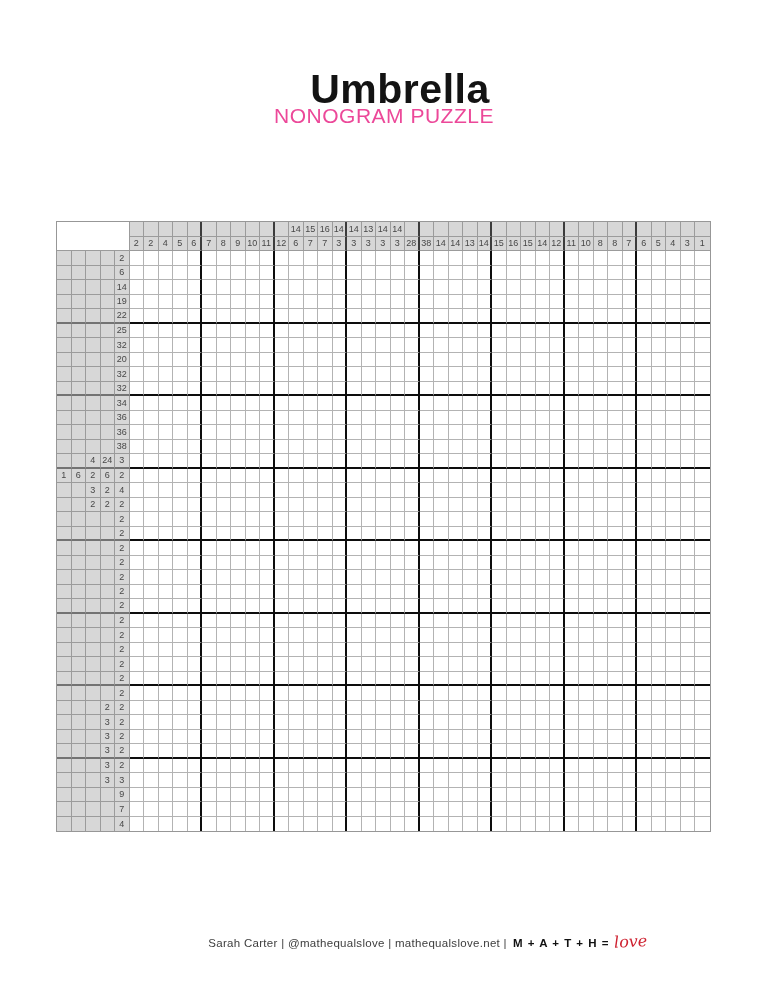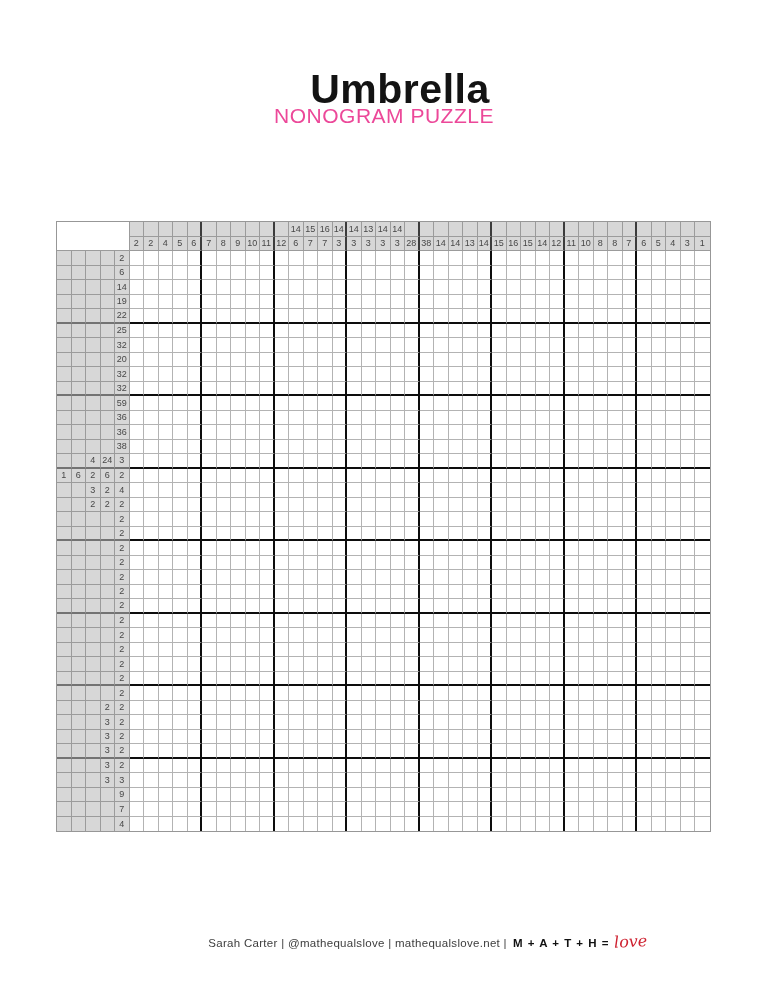--- a/index.html
+++ b/index.html
@@ -643,21 +643,21 @@
       <div class="cell gcell thick-r thick-b"></div>
       <div class="cell gcell thick-b"></div>
       <div class="cell gcell thick-b"></div>
       <div class="cell gcell thick-b"></div>
       <div class="cell gcell thick-b"></div>
       <div class="cell gcell thick-b no-r"></div>
       <div class="cell clue"></div>
       <div class="cell clue"></div>
       <div class="cell clue"></div>
       <div class="cell clue"></div>
-      <div class="cell clue">59</div>
+      <div class="cell clue">34</div>
       <div class="cell gcell"></div>
       <div class="cell gcell"></div>
       <div class="cell gcell"></div>
       <div class="cell gcell"></div>
       <div class="cell gcell thick-r"></div>
       <div class="cell gcell"></div>
       <div class="cell gcell"></div>
       <div class="cell gcell"></div>
       <div class="cell gcell"></div>
       <div class="cell gcell thick-r"></div>

